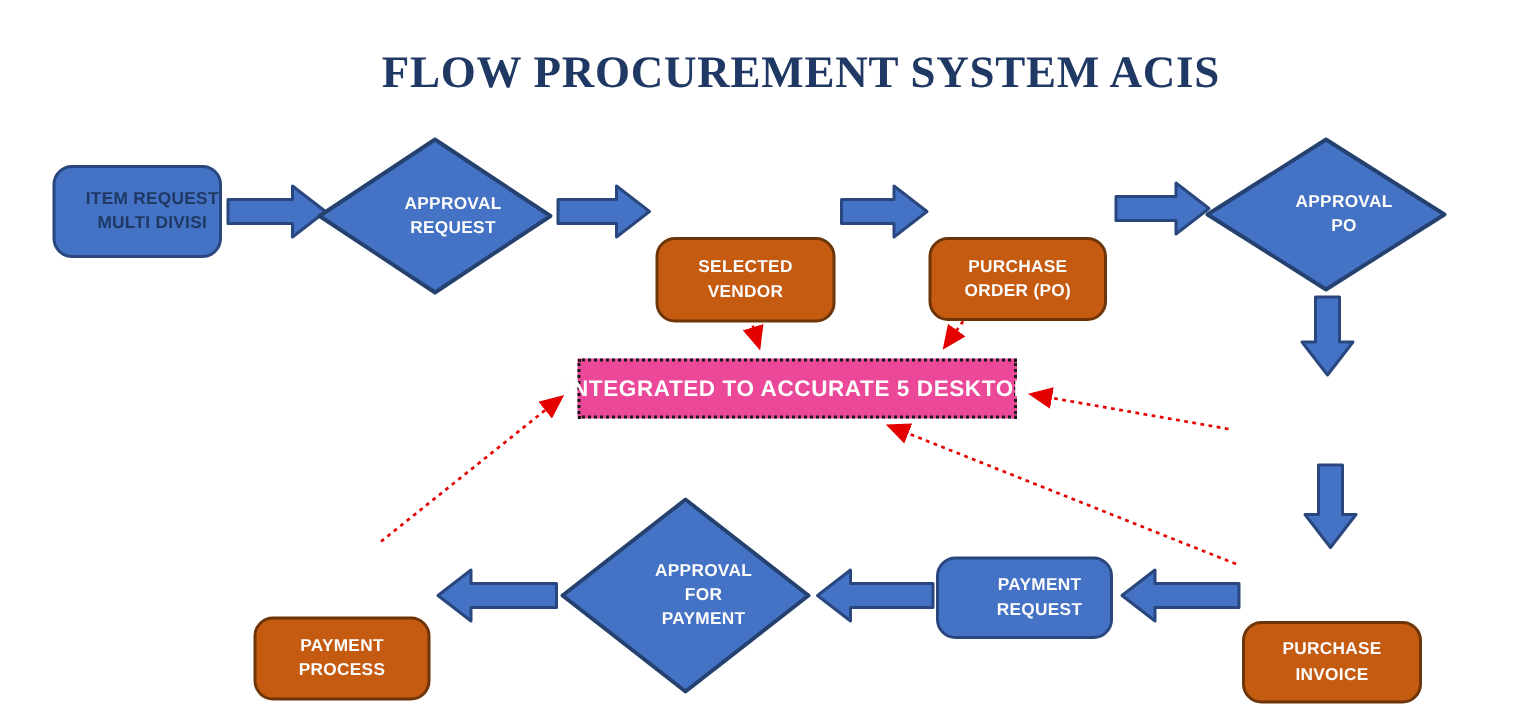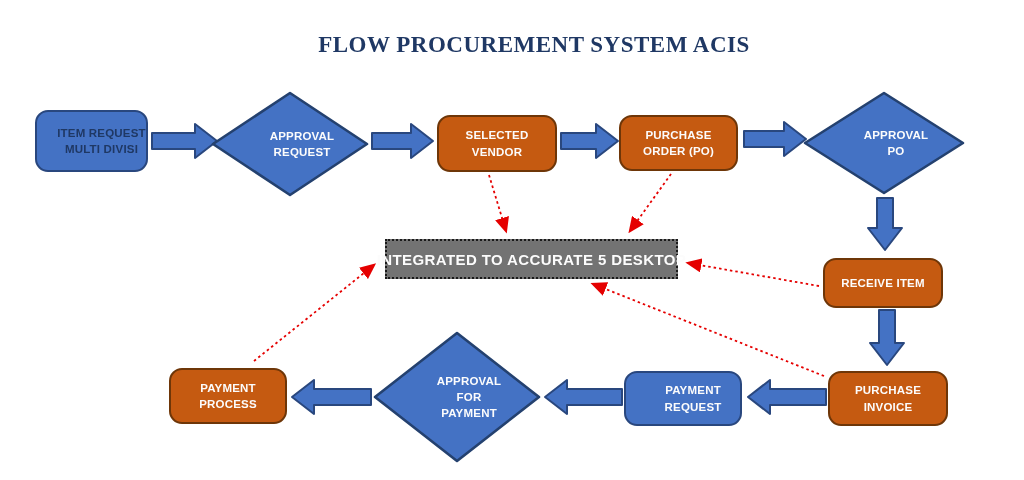--- a/index.html
+++ b/index.html
@@ -13,21 +13,21 @@
     height: 480px;
     background: #ffffff;
     overflow: hidden;
   }
   .title {
     position: absolute;
     left: 44px; right: 0; top: 32px;
     text-align: center;
     font-family: "Liberation Serif", serif;
     font-weight: bold;
-    font-size: 23px;
+    font-size: 30px;
     letter-spacing: 0.5px;
     color: #1F3864;
   }
   .node {
     position: absolute;
     box-sizing: border-box;
     display: flex;
     align-items: center;
     justify-content: center;
     text-align: center;
@@ -36,28 +36,28 @@
     white-space: pre-line;
     font-weight: bold;
     font-size: 11.5px;
     line-height: 1.4;
     letter-spacing: 0.2px;
   }
   .proc {
     border-radius: 13px;
   }
   .blue-fill   { background: #4472C4; border: 2.5px solid #29477E; padding-left: 20px; }
-  .orange-fill { background: #C55A11; border: 2.5px solid #6E3608; }
+  .orange-fill { background: #C55A11; border: 2.5px solid #6E3608; margin-top: 43px; }
   .text-white  { color: #FCFCFC; }
   .text-navy   { color: #1F3864; }
   .diamond { background: transparent; }
   .diamond > svg { position: absolute; inset: 0; }
   .diamond .node-label { position: relative; z-index: 2; margin-left: 24px; }
   .integration-box {
-    background: #737373;
+    background: #ec4899;
     border: 2px dotted #1a1a1a;
   }
   .integration-box .node-label {
     font-size: 15px;
     letter-spacing: 0.4px;
     white-space: nowrap;
   }
   #arrow-layer {
     position: absolute;
     inset: 0;
@@ -123,23 +123,20 @@
   </div>
 
   <div class="node diamond" style="left:803px; top:91px; width:162px; height:104px;">
     <svg width="162" height="104" viewBox="0 0 162 104">
       <polygon points="81,2 160,52 81,102 2,52" fill="#4472C4" stroke="#24416F" stroke-width="2.6" stroke-linejoin="round"></polygon>
     </svg>
     <span class="node-label text-white">APPROVAL
 PO</span>
   </div>
 
-  <div class="node proc orange-fill" style="left:823px; top:258px; width:120px; height:50px;">
-    <span class="node-label text-white">RECEIVE ITEM</span>
-  </div>
 
   <div class="node integration-box" style="left:385px; top:239px; width:293px; height:40px;">
     <span class="node-label text-white">INTEGRATED TO ACCURATE 5 DESKTOP</span>
   </div>
 
   <div class="node proc orange-fill" style="left:828px; top:371px; width:120px; height:55px;">
     <span class="node-label text-white">PURCHASE
 INVOICE</span>
   </div>
 

